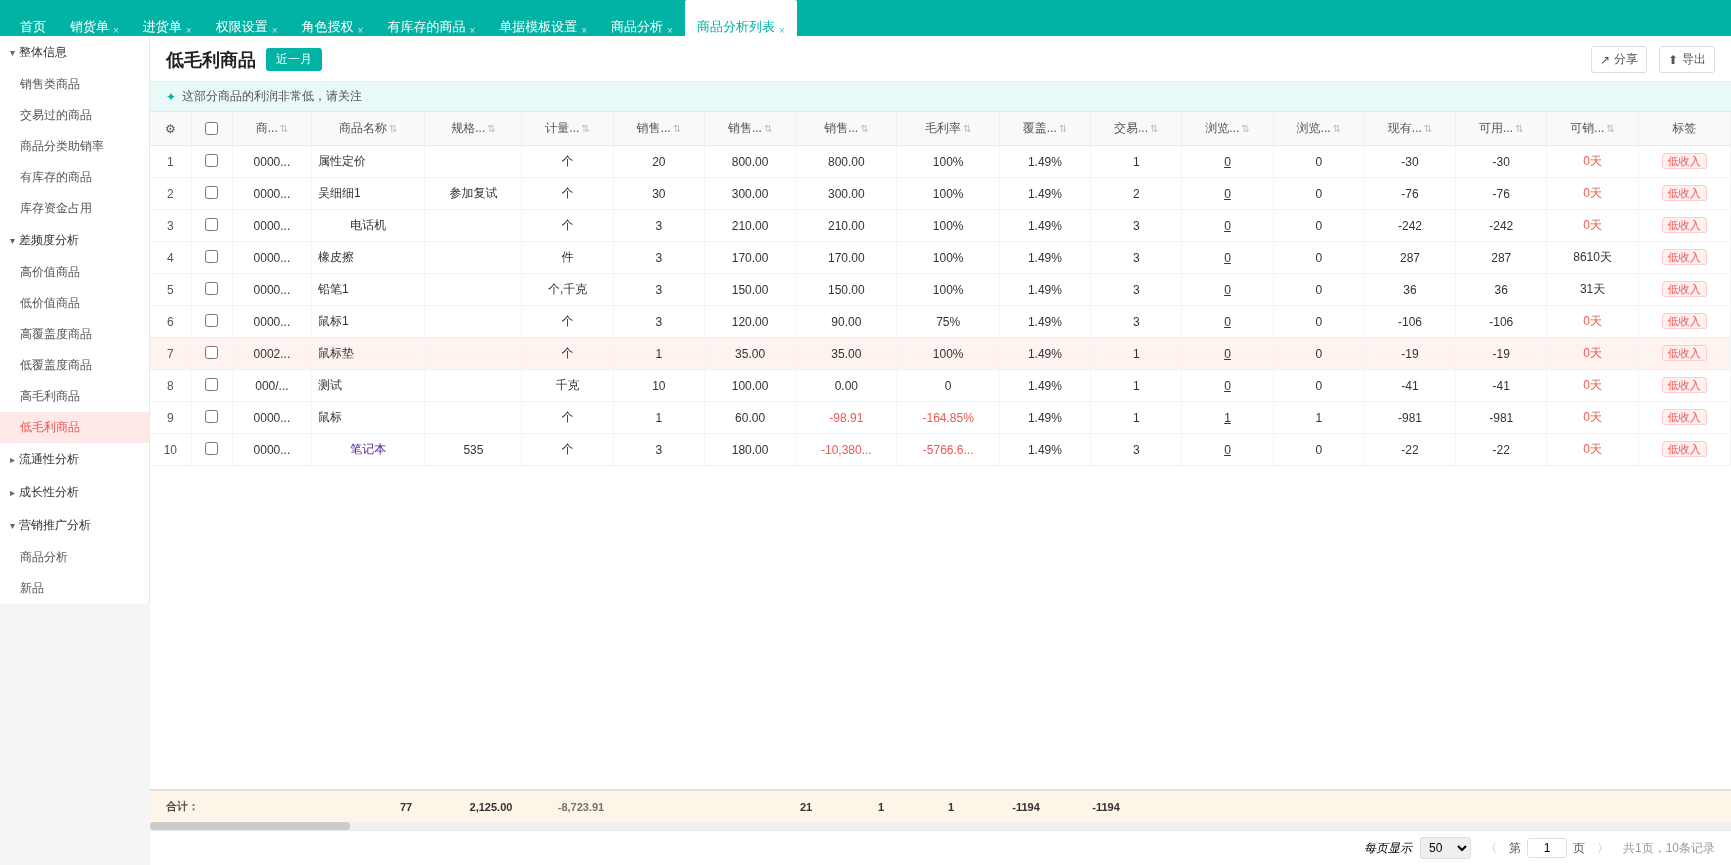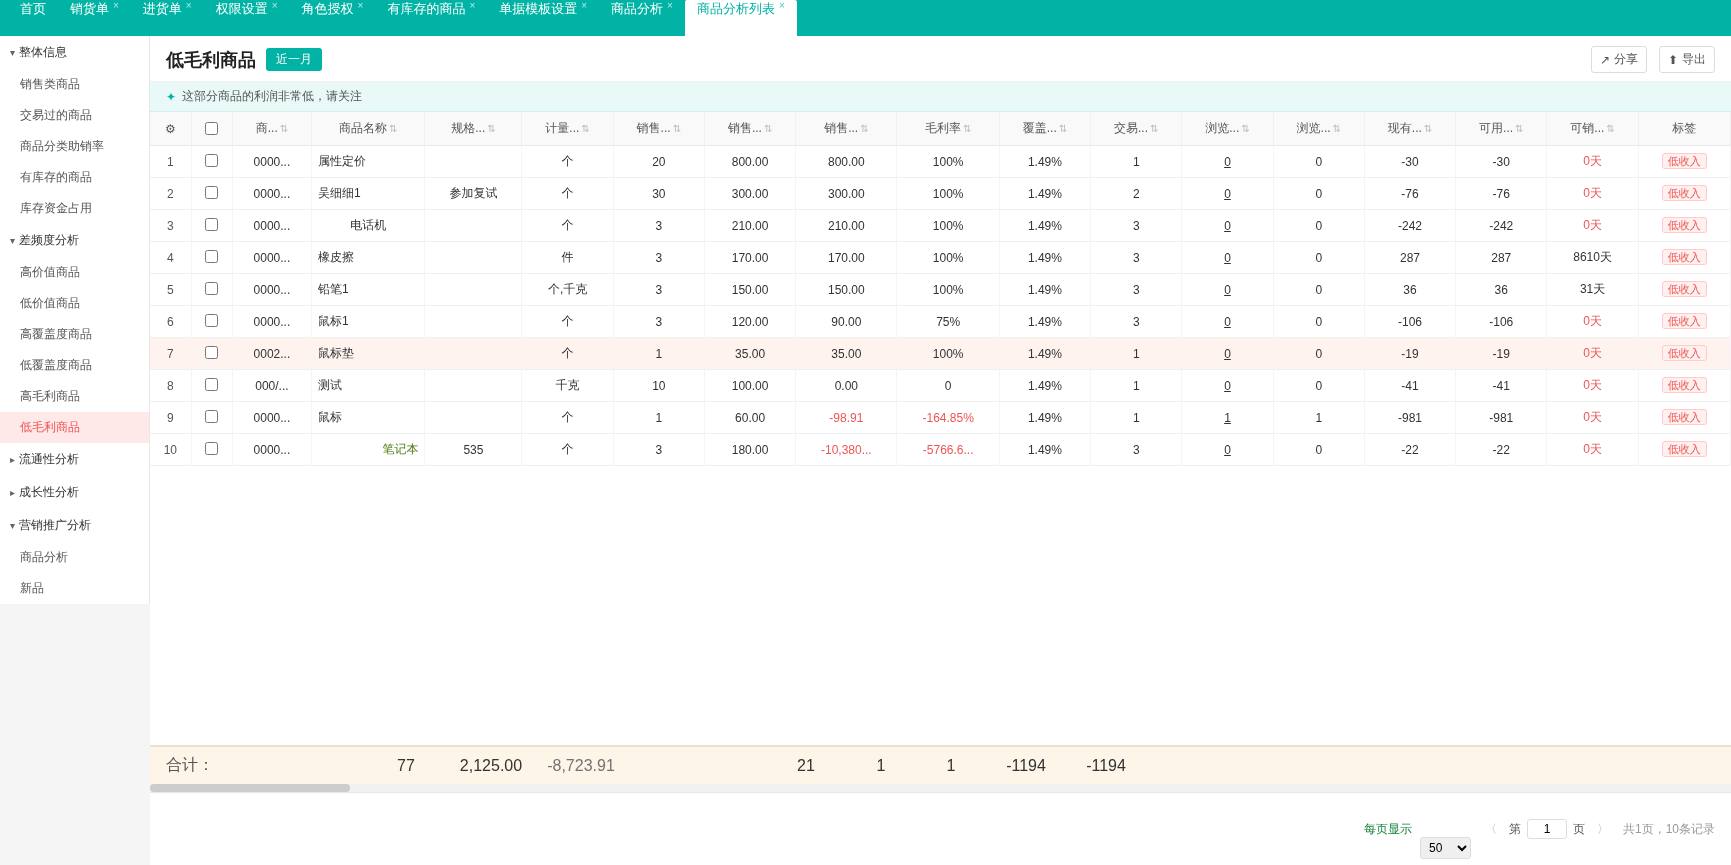--- a/index.html
+++ b/index.html
@@ -11,21 +11,21 @@
       display: flex;
       align-items: center;
       height: 36px;
       padding: 0 8px;
     }
     .top-nav .nav-item {
       color: #fff;
       padding: 0 12px;
       height: 36px;
       display: flex;
-      align-items: flex-start;
+      align-items: flex-end;
       cursor: pointer;
       font-size: 13px;
       white-space: nowrap;
     }
     .top-nav .nav-item.active { background: #fff; color: #00b3a4; border-radius: 2px 2px 0 0; }
     .top-nav .nav-item .close-x { margin-left: 4px; font-size: 10px; opacity: 0.7; }
 
     
     .main-layout {
       display: flex;
@@ -192,43 +192,42 @@
     .underline-link { text-decoration: underline; color: #333; cursor: pointer; }
     .row-num { color: #555; }
 
     
     .footer-total {
       background: #fdf5e8;
       border-top: 2px solid #e8e0d0;
       display: flex;
       align-items: center;
       padding: 8px 16px;
-      font-size: 16px;
-      font-weight: normal;
+      font-size: 11px;
+      font-weight: bold;
     }
     .footer-total .total-label { min-width: 200px; color: #555; }
 
     
     .pagination-bar {
       display: flex;
       align-items: center;
       justify-content: flex-end;
       padding: 6px 16px;
       border-top: 1px solid #e8e8e8;
       background: #fff;
       font-size: 12px;
       gap: 8px;
     }
-    .pagination-bar .page-size-label { color: #15803d; }
+    .pagination-bar .page-size-label { color: #000000; font-style: italic; }
     .pagination-bar select {
       border: 1px solid #ddd;
       border-radius: 3px;
       padding: 2px 4px;
       font-size: 12px;
-      margin-top: 38px;
     }
     .pagination-bar .page-nav {
       display: flex;
       align-items: center;
       gap: 6px;
       color: #555;
     }
     .pagination-bar .page-btn {
       cursor: pointer;
       color: #aaa;
@@ -656,21 +655,21 @@
       <td>1</td>
       <td>-981</td>
       <td>-981</td>
       <td style="color:#e55">0天</td>
       <td><span class="tag-low-income">低收入</span></td>
     </tr>
             <tr>
       <td><span class="row-num">10</span></td>
       <td><input type="checkbox" style=""></td>
       <td>0000...</td>
-      <td style="text-align:right; color:#4d7c0f; cursor:pointer;">笔记本</td>
+      <td style="text-align:center; color:#4c1d95; cursor:pointer;">笔记本</td>
       <td>535</td>
       <td>个</td>
       <td>3</td>
       <td>180.00</td>
       <td style="color:#e55">-10,380...</td>
       <td style="color:#e55">-5766.6...</td>
       <td>1.49%</td>
       <td>3</td>
       <td><span class="underline-link">0</span></td>
       <td>0</td>

